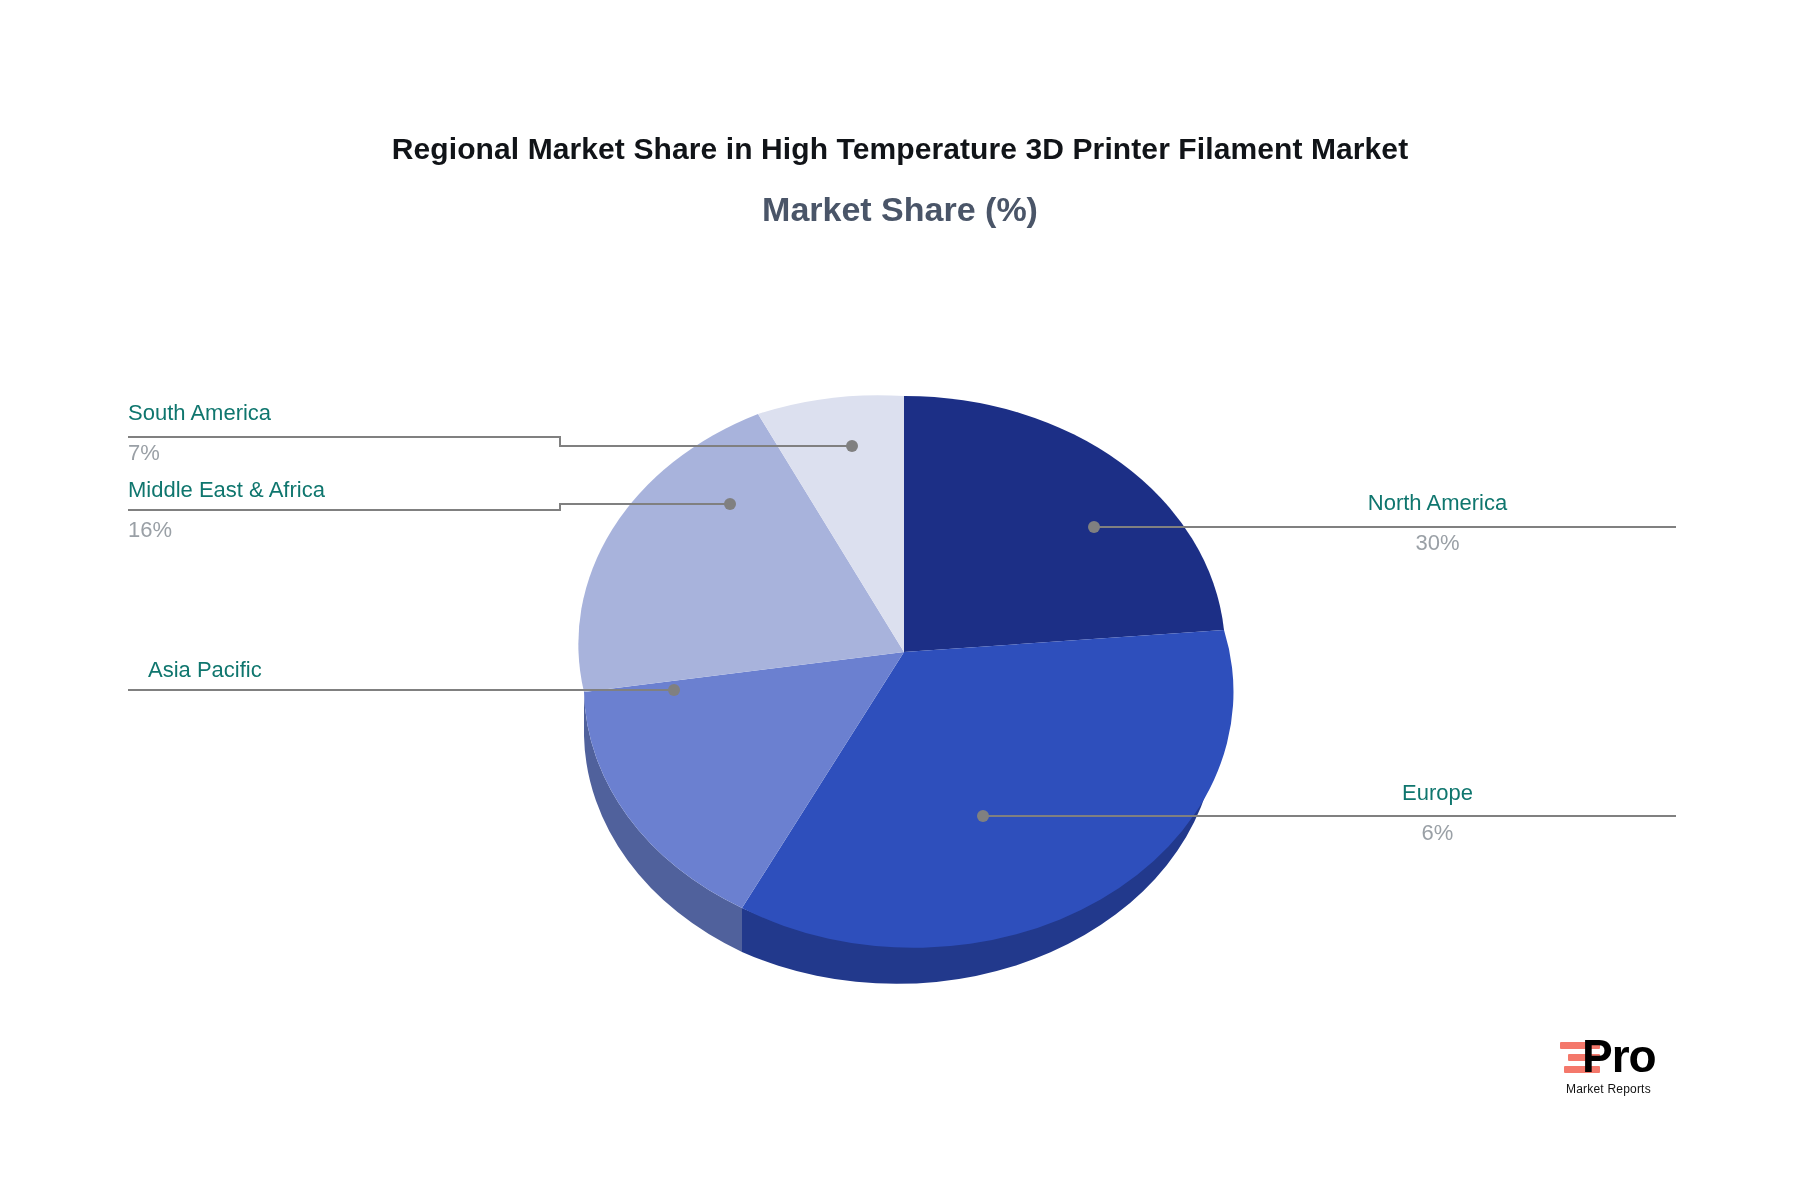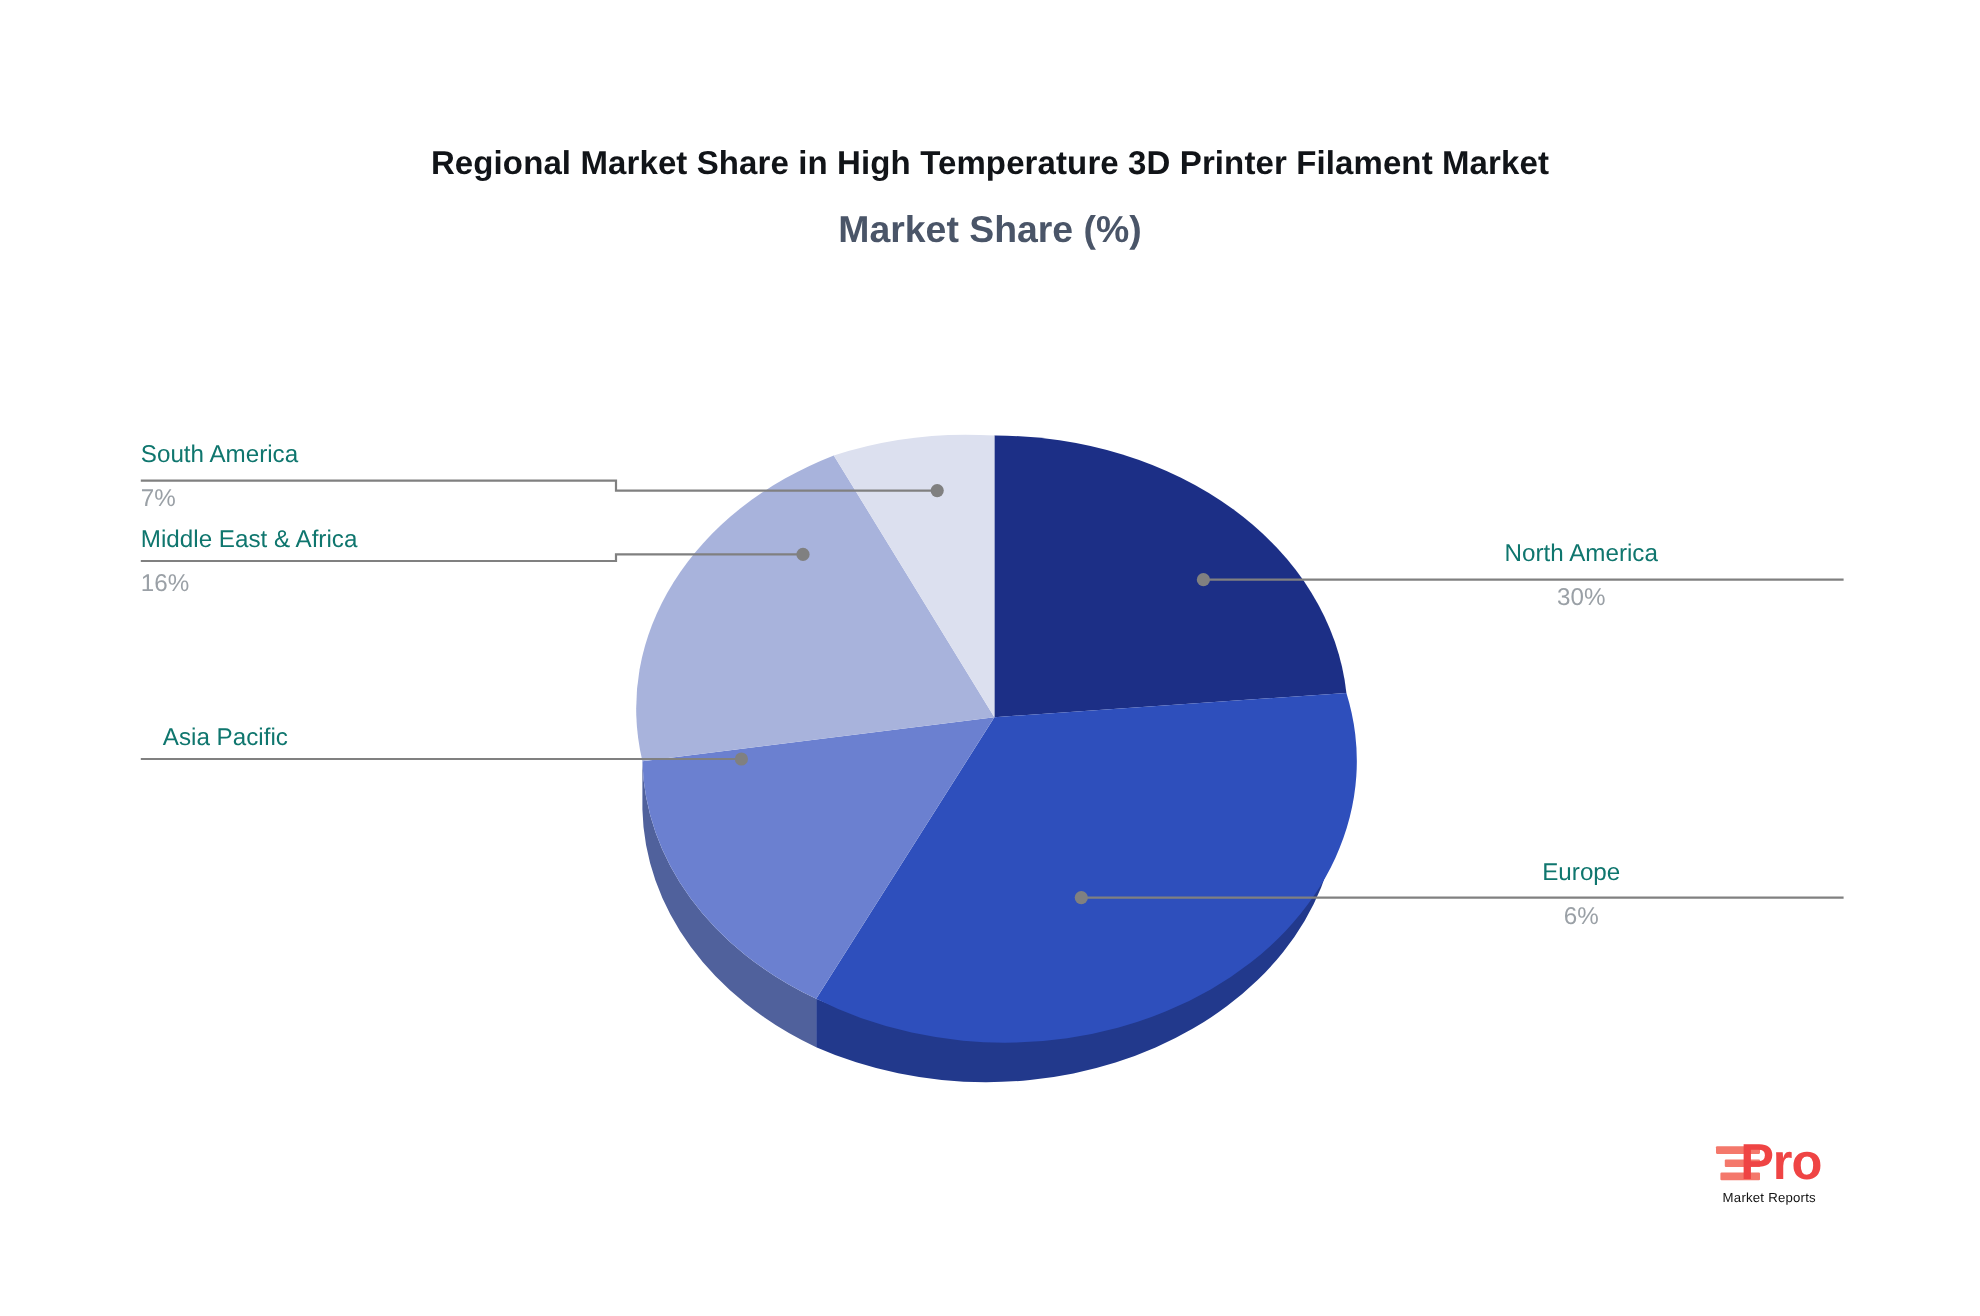--- a/index.html
+++ b/index.html
@@ -97,21 +97,21 @@
   }
   #logo .bars i:nth-child(1) { width: 40px; margin-left: 8px; }
   #logo .bars i:nth-child(2) { width: 32px; margin-left: 16px; }
   #logo .bars i:nth-child(3) { width: 36px; margin-left: 12px; }
   #logo .pro {
     position: absolute;
     left: 30px;
     top: 0px;
     font-size: 46px;
     font-weight: bold;
-    color: #ef4444;
+    color: #000000;
     letter-spacing: -1px;
     line-height: 52px;
   }
   #logo .tag {
     position: absolute;
     left: 14px;
     top: 52px;
     font-size: 12px;
     font-weight: normal;
     color: #111111;

